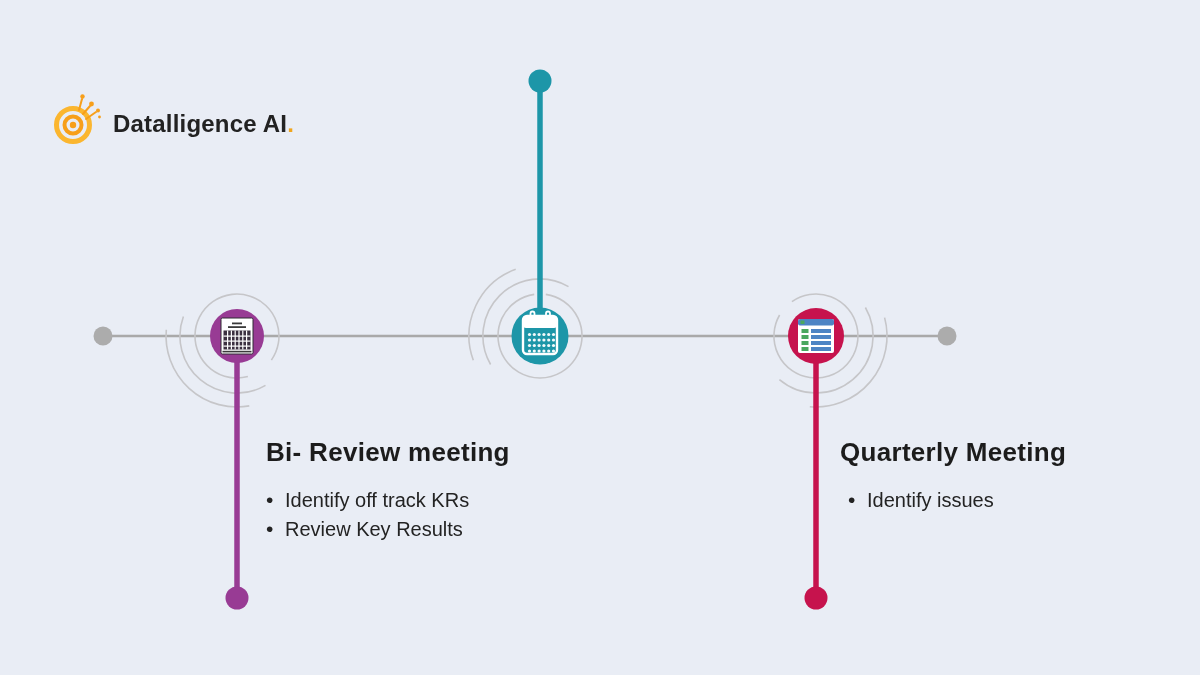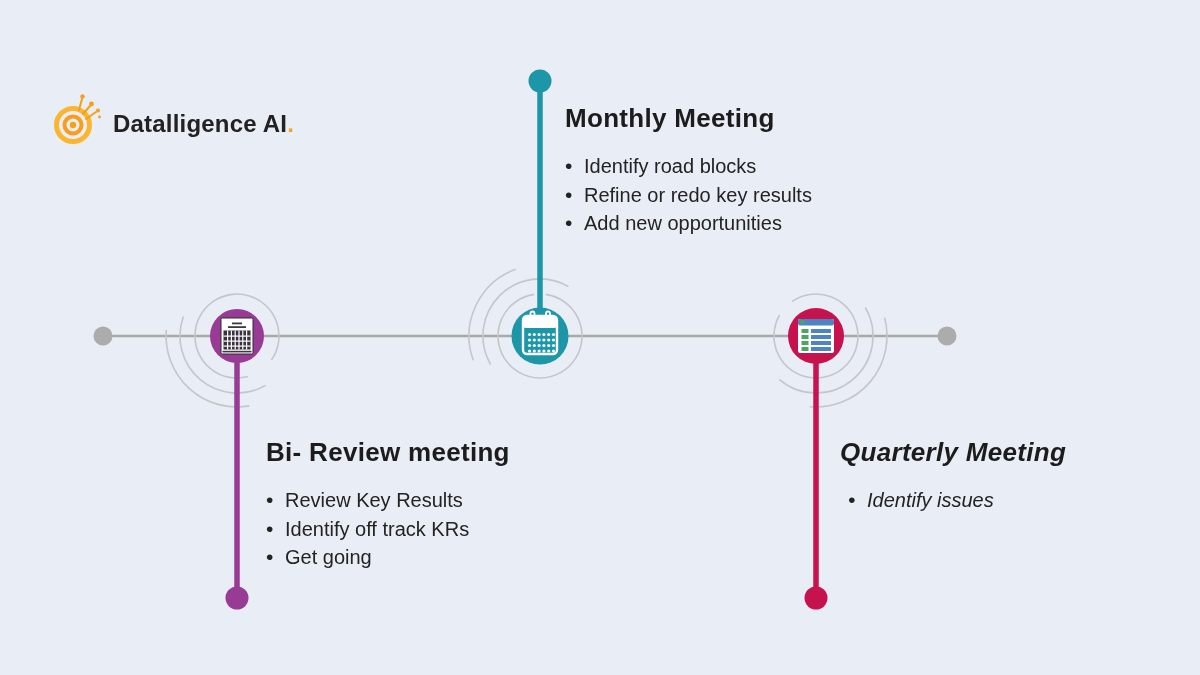--- a/index.html
+++ b/index.html
@@ -18,21 +18,21 @@
   .section{position:absolute;color:var(--title-text,#1c1c1c);}
   .section h2{margin:0;font-size:26px;line-height:1.2;font-weight:700;letter-spacing:.3px;color:var(--title-text,#1c1c1c);}
   .section ul{list-style:none;margin:18px 0 0;padding:0;}
   .section li{
     font-size:20px;line-height:27.5px;font-weight:500;color:var(--body-text,#232323);
     padding-left:19px;text-indent:-19px;
   }
   .section li::before{content:"•";display:inline-block;width:19px;text-indent:0;font-size:21px;}
   .section-monthly{left:565px;top:103px;width:340px;}
   .section-biweekly{left:266px;top:437px;width:310px;}
-  .section-quarterly{left:840px;top:437px;width:262px;font-style:italic;}
+  .section-quarterly{left:840px;top:437px;width:262px;}
   .section-quarterly ul{padding-left:8px;width:230px;}
 </style>
 </head>
 <body>
 
 <div class="canvas">
 
   <div class="logo">
     <svg width="52" height="58" viewBox="0 0 52 58" aria-hidden="true">
       <circle cx="21" cy="35" r="16.5" fill="none" style="stroke:var(--logo-yellow)" stroke-width="5"></circle>
@@ -161,35 +161,26 @@
             <rect x="811" y="335" width="20" height="4" style="fill:var(--icon-blue)"></rect>
           <rect x="801.5" y="341" width="7" height="4" style="fill:var(--icon-green)"></rect>
             <rect x="811" y="341" width="20" height="4" style="fill:var(--icon-blue)"></rect>
           <rect x="801.5" y="347" width="7" height="4" style="fill:var(--icon-green)"></rect>
             <rect x="811" y="347" width="20" height="4" style="fill:var(--icon-blue)"></rect>
         </g>
       </g>
     </g>
   </svg>
 
-  <section class="section section-monthly">
-    <h2>Monthly Meeting</h2>
-    <ul>
-        <li>Identify road blocks</li>
-        <li>Refine or redo key results</li>
-        <li>Add new opportunities</li>
-      </ul>
-  </section>
 
   <section class="section section-biweekly">
     <h2>Bi- Review meeting</h2>
     <ul>
+        <li>Identify off track KRs</li>
         <li>Review Key Results</li>
-        <li>Identify off track KRs</li>
-        <li>Get going</li>
       </ul>
   </section>
 
   <section class="section section-quarterly">
     <h2>Quarterly Meeting</h2>
     <ul>
         <li>Identify issues</li>
       </ul>
   </section>
 

